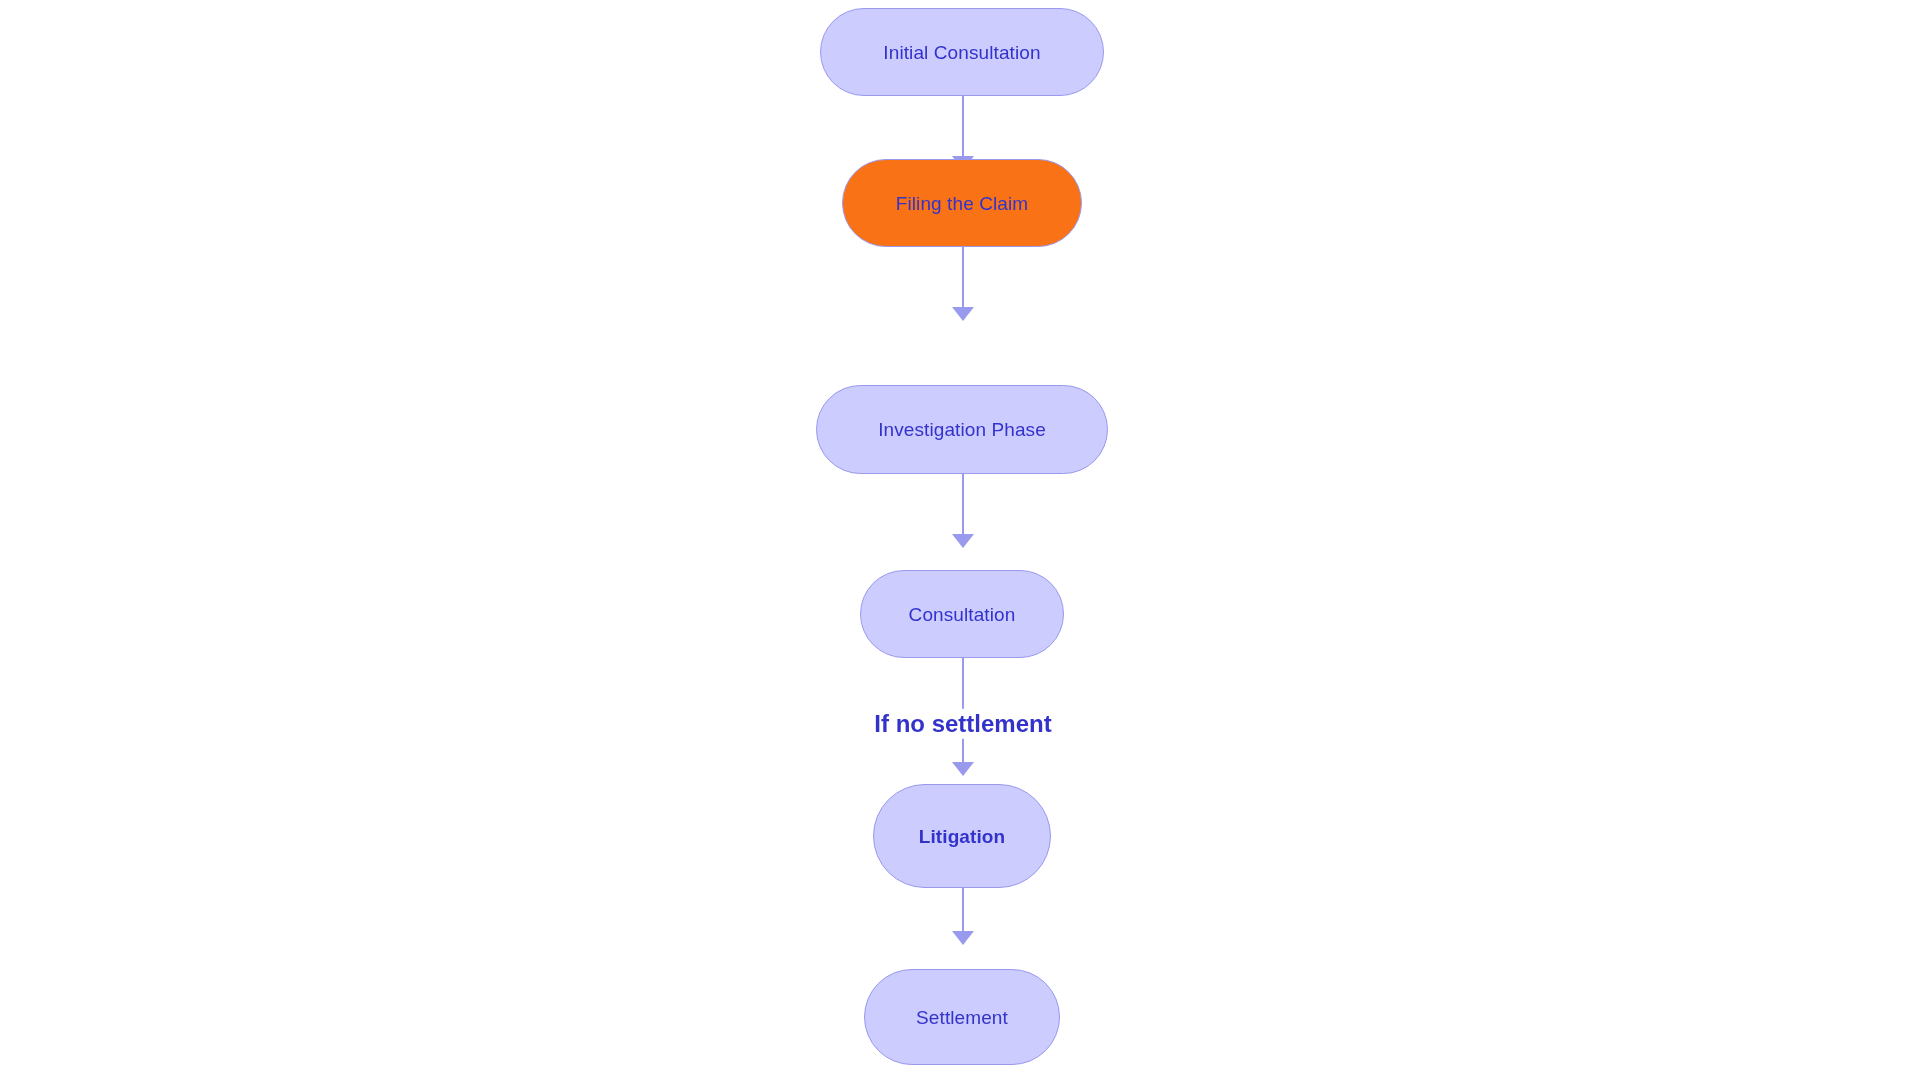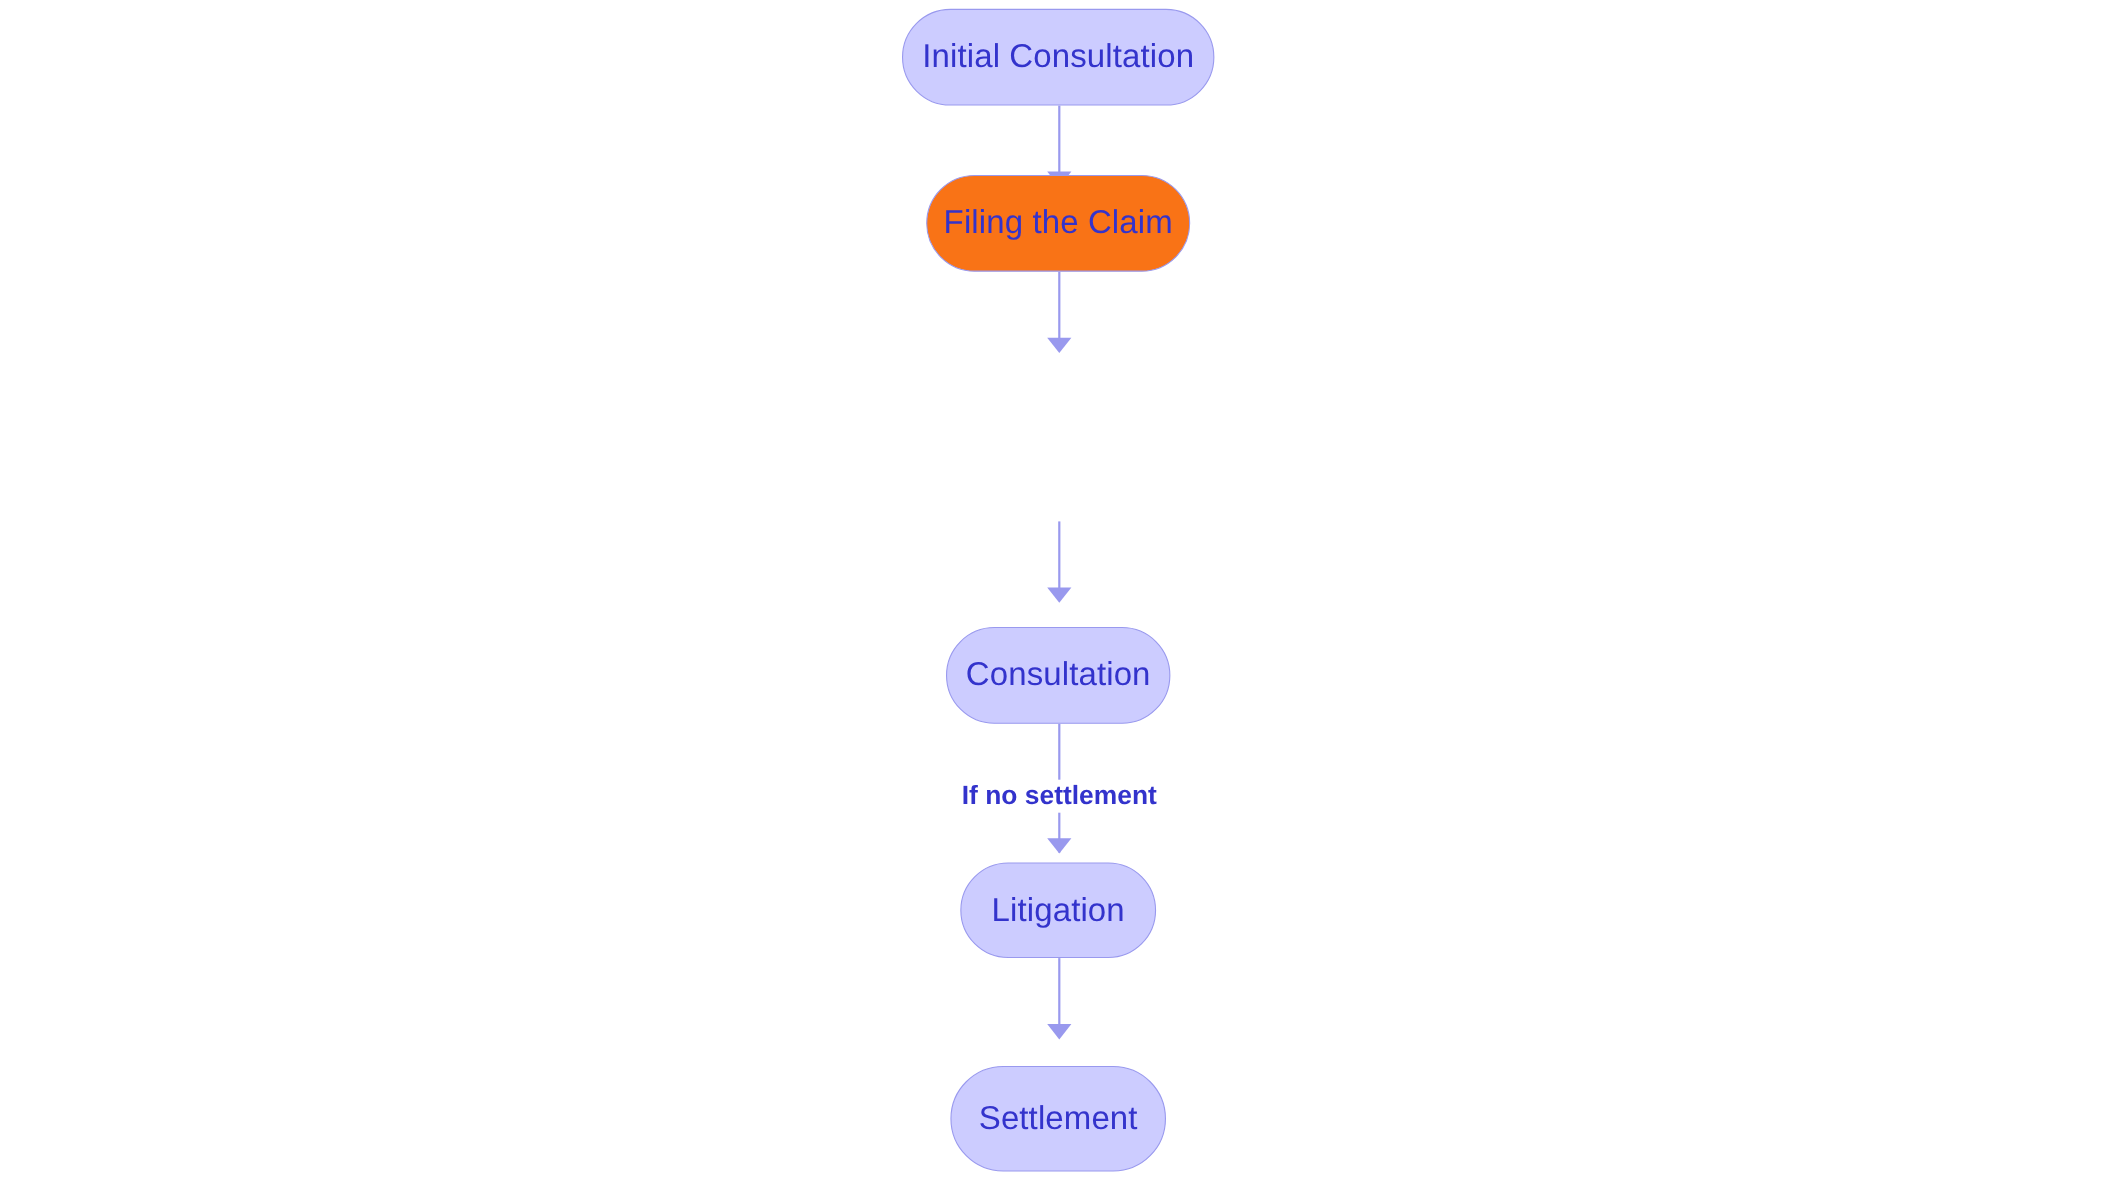--- a/index.html
+++ b/index.html
@@ -31,21 +31,21 @@
     display: flex;
     align-items: center;
     justify-content: center;
     border-style: solid;
     border-width: 1.6px;
     border-radius: 999px;
     -webkit-user-select: none;
     user-select: none;
   }
   .node-label {
-    font-size: 30px;
+    font-size: 19px;
     line-height: 1;
     white-space: nowrap;
     letter-spacing: 0.1px;
   }
 
   
   .edge-line {
     position: absolute;
     width: 2.4px;
     border-radius: 0;
@@ -89,26 +89,29 @@
   <div class="edge-arrow" style="left:952px; top:931px; border-top:14px solid #9999ee;"></div>
 
   <div class="node" style="left:820px; top:8px; width:284px; height:88px; background:#ccccff; border-color:#9999ee;">
     <span class="node-label" style="color:#3333cc;">Initial Consultation</span>
   </div>
 
   <div class="node" style="left:842px; top:159px; width:240px; height:88px; background:#f97316; border-color:#9999ee;">
     <span class="node-label" style="color:#3333cc;">Filing the Claim</span>
   </div>
 
+  <div class="node" style="left:816px; top:385px; width:292px; height:89px; background:#ccccff; border-color:#9999ee;">
+    <span class="node-label" style="color:#3333cc;">Investigation Phase</span>
+  </div>
 
   <div class="node" style="left:860px; top:570px; width:204px; height:88px; background:#ccccff; border-color:#9999ee;">
     <span class="node-label" style="color:#3333cc;">Consultation</span>
   </div>
 
-  <div class="node" style="left:873px; top:784px; width:178px; height:87px; background:#ccccff; border-color:#9999ee;">
+  <div class="node" style="left:873px; top:784px; width:178px; height:104px; background:#ccccff; border-color:#9999ee;font-weight:bold;">
     <span class="node-label" style="color:#3333cc;">Litigation</span>
   </div>
 
   <div class="node" style="left:864px; top:969px; width:196px; height:96px; background:#ccccff; border-color:#9999ee;text-align:right;">
     <span class="node-label" style="color:#3333cc;">Settlement</span>
   </div>
 
 </div>
 
 </body></html>

